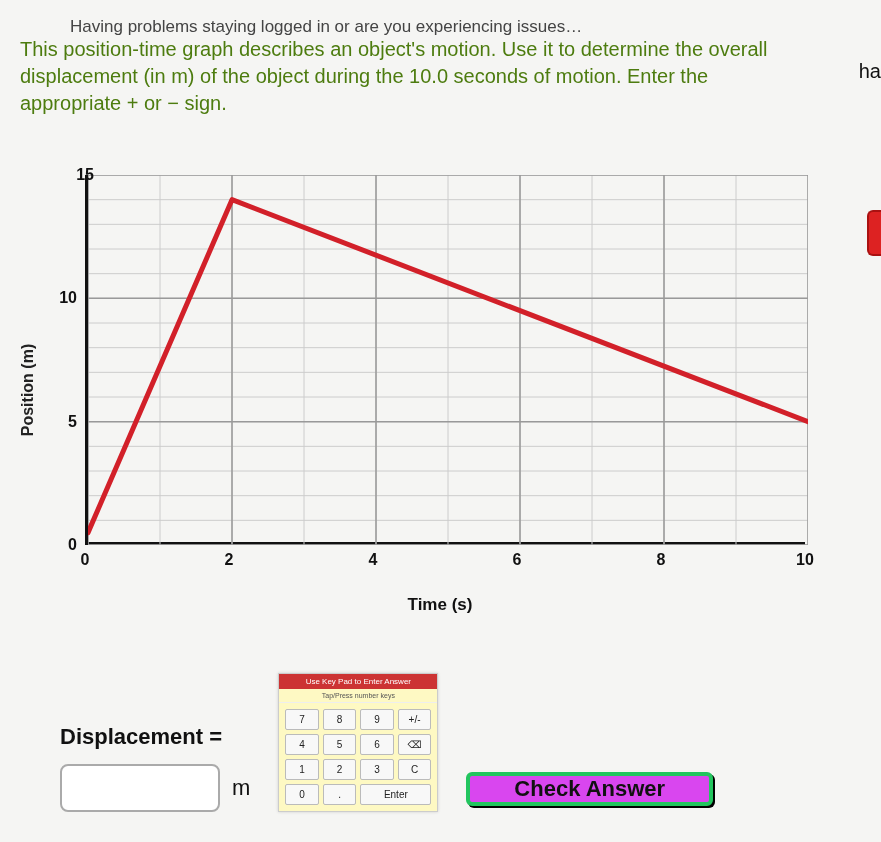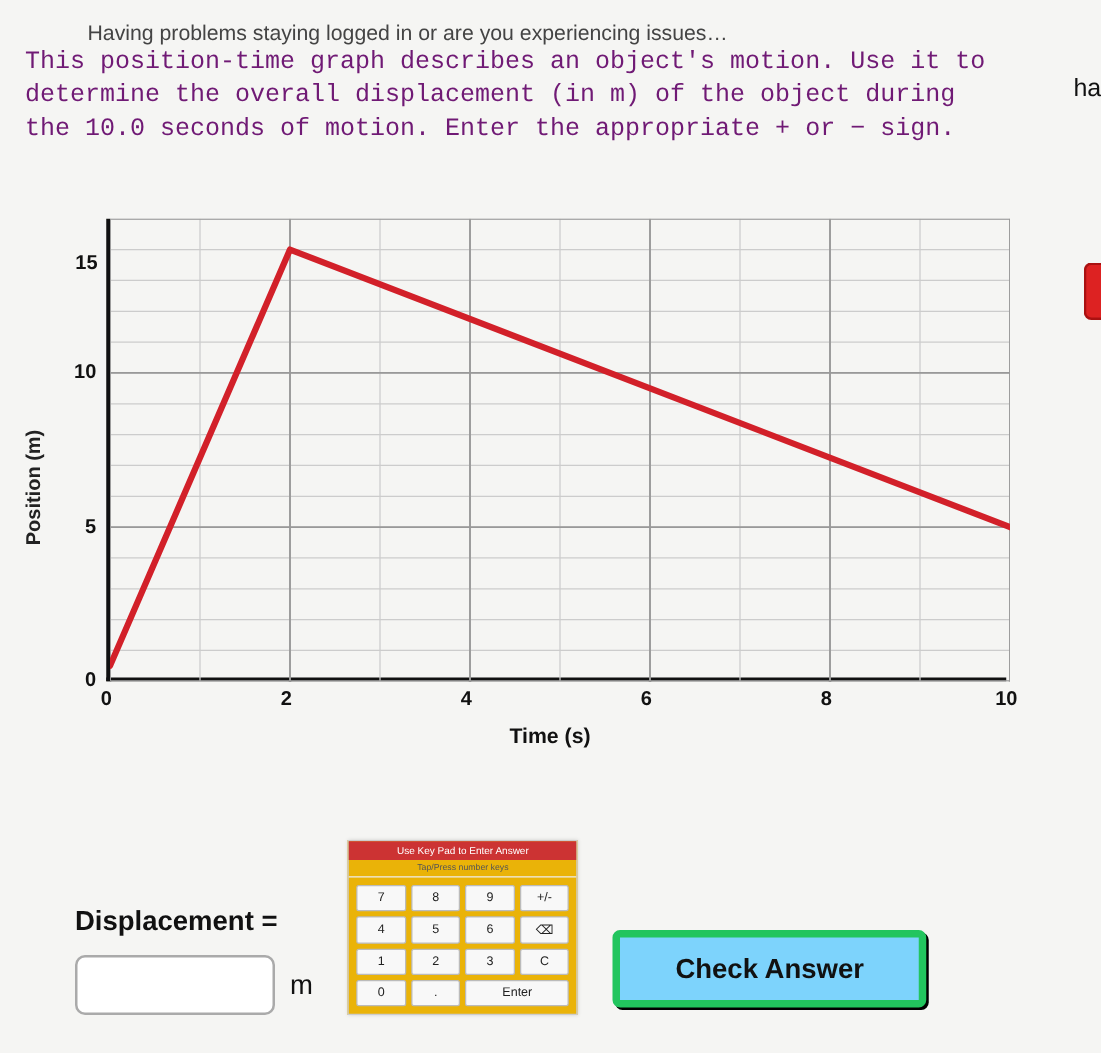--- a/index.html
+++ b/index.html
@@ -20,22 +20,21 @@
     color: #444;
     margin-top: 15px;
   }
   .prompt {
     position: absolute;
     top: 36px;
     left: 20px;
     width: 780px;
     font-size: 20px;
     line-height: 1.35;
-    color: #701a75;
-    font-family: Liberation Mono, monospace;
+    color: #4d7c0f;
   }
   .side-text {
     position: absolute;
     top: 60px;
     right: 0;
     font-size: 20px;
     color: #111;
     text-align: center;
   }
   .red-tab {
@@ -116,23 +115,23 @@
     width: 160px;
     height: 48px;
     border: 2px solid #aaa;
     border-radius: 8px;
     font-size: 20px;
     padding: 0 10px;
     background: #fff;
   }
   .unit { font-size: 22px; color: #111; }
   .keypad {
-    width: 184px;
+    width: 160px;
     border: 1px solid #ccc;
-    background: #eab308;
+    background: #fef9c3;
     box-shadow: 0 0 3px rgba(0,0,0,0.15);
     font-size: 9px;
   }
   .keypad-header {
     background: #c33;
     color: #fff;
     text-align: center;
     padding: 3px 2px;
     font-size: 8px;
   }
@@ -153,24 +152,24 @@
     border: 1px solid #bbb;
     background: #f8f8f8;
     text-align: center;
     padding: 4px 0;
     font-size: 10px;
     border-radius: 2px;
     cursor: pointer;
   }
   .key.wide { grid-column: span 2; text-align: center; }
   .check-btn {
-    background: #7dd3fc;
-    border: 6px solid #22c55e;
+    background: #d946ef;
+    border: 4px solid #22c55e;
     border-radius: 6px;
-    padding: 12px 44px;
+    padding: 0 44px;
     font-size: 22px;
     font-weight: bold;
     color: #111;
     cursor: pointer;
     box-shadow: 2px 2px 0 #000;
     margin-bottom: 6px;
   }
 </style>
 </head>
 <body>
@@ -227,25 +226,25 @@
         <line x1="-6" y1="0" x2="0" y2="0" stroke="#111" stroke-width="2"></line>
         <line x1="0" y1="370" x2="0" y2="376" stroke="#111" stroke-width="2"></line>
         <line x1="144" y1="370" x2="144" y2="376" stroke="#111" stroke-width="2"></line>
         <line x1="288" y1="370" x2="288" y2="376" stroke="#111" stroke-width="2"></line>
         <line x1="432" y1="370" x2="432" y2="376" stroke="#111" stroke-width="2"></line>
         <line x1="576" y1="370" x2="576" y2="376" stroke="#111" stroke-width="2"></line>
         <line x1="720" y1="370" x2="720" y2="376" stroke="#111" stroke-width="2"></line>
         <path d="M0 357.6666666666667 L144 24.666666666666686 L720 246.66666666666669 " fill="none" stroke="#d22029" stroke-width="5" stroke-linejoin="round" stroke-linecap="round"></path>
       </svg>
     </div>
-  <div class="xlabel" style="top: 404px; text-align: right;">Time (s)</div>
+  <div class="xlabel" style="top: 420px; text-align: right;">Time (s)</div>
 <div class="ytick" style="left: 27px; top: 370px;">0</div>
     <div class="ytick" style="left: 27px; top: 246.667px;">5</div>
     <div class="ytick" style="left: 27px; top: 123.333px;">10</div>
-    <div class="ytick" style="left: 28px; top: 0px; margin-top: 36px;">15</div>
+    <div class="ytick" style="left: 44px; top: 0px;">15</div>
     <div class="xtick" style="left: 35px; top: 376px;">0</div>
     <div class="xtick" style="left: 179px; top: 376px;">2</div>
     <div class="xtick" style="left: 323px; top: 376px;">4</div>
     <div class="xtick" style="left: 467px; top: 376px;">6</div>
     <div class="xtick" style="left: 611px; top: 376px;">8</div>
     <div class="xtick" style="left: 755px; top: 376px;">10</div>
   </div>
 
 <div class="answer-row">
   <div class="disp-block">

